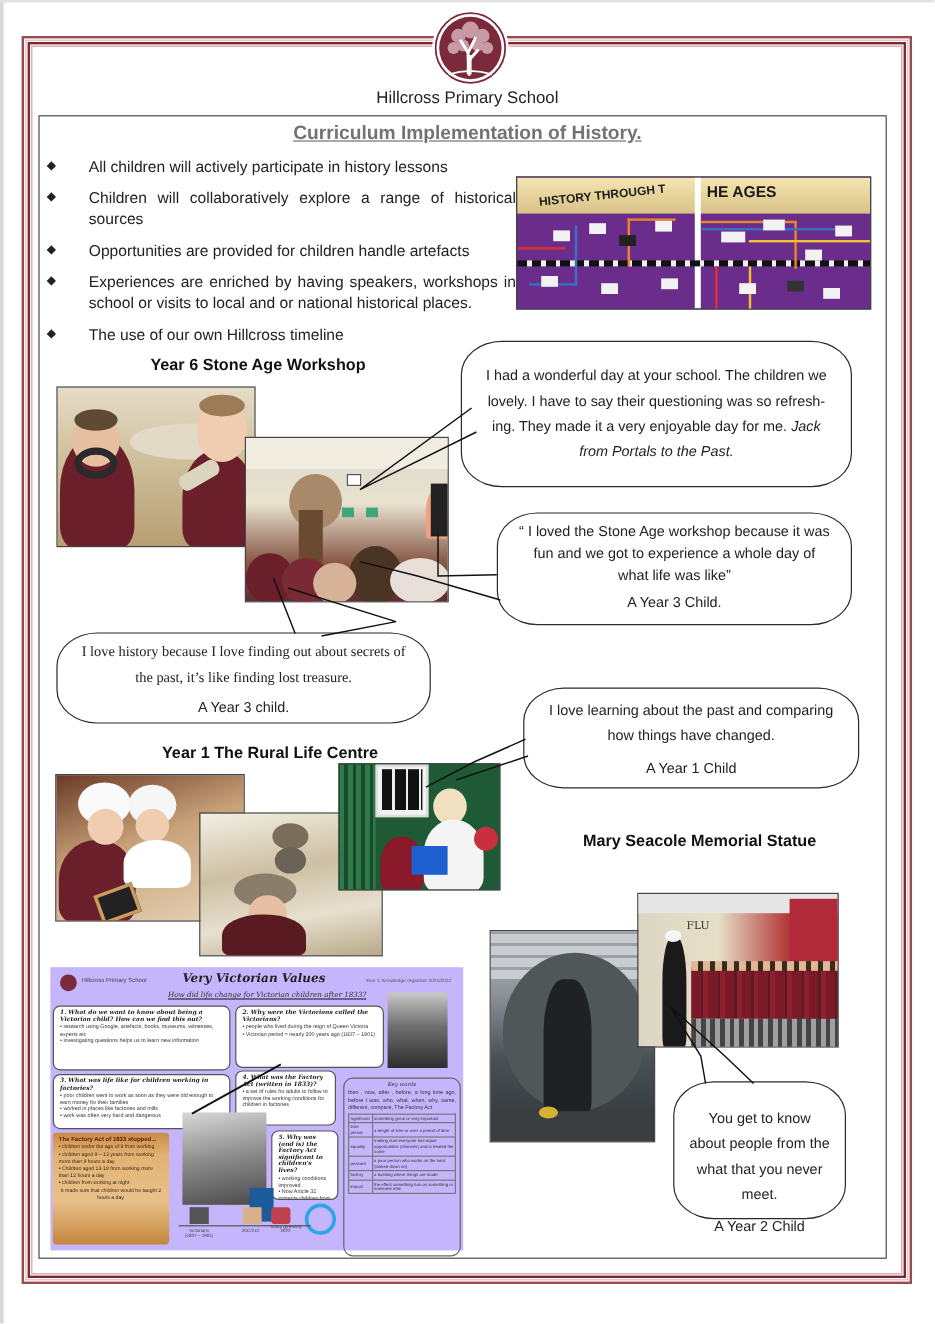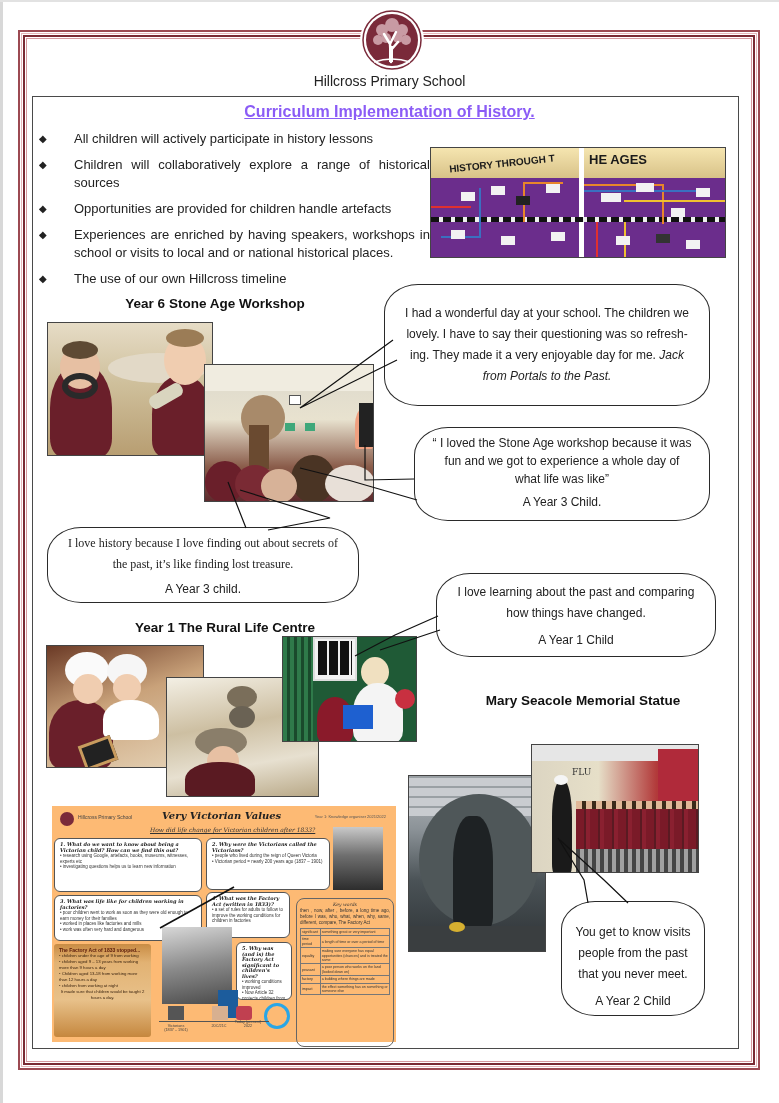--- a/index.html
+++ b/index.html
@@ -16,21 +16,21 @@
   .frame .l3 { position: absolute; inset: 5px; border: 2px solid #7a2a33; }
   .frame .l4 { position: absolute; inset: 8px; border: 1px solid #d69aa0; }
 
   .logo-wrap { position: absolute; left: 360px; top: 8px; width: 64px; height: 64px; background: #fff; border-radius: 50%; padding: 2px; }
   .logo { width: 60px; height: 60px; }
 
   .school-name { position: absolute; left: 0; width: 779px; top: 73px; text-align: center; font-size: 14px; color: #222; }
 
   .content-box { position: absolute; left: 32px; top: 96px; width: 707px; height: 953px; border: 1.5px solid #4a4a4a; }
 
-  .title { position: absolute; left: 0; width: 779px; top: 103px; text-align: center; font-size: 16px; font-weight: bold; text-decoration: underline; color: #8b5cf6; }
+  .title { position: absolute; left: 0; width: 779px; top: 103px; text-align: center; font-size: 16px; font-weight: bold; text-decoration: underline; color: #737373; }
 
   .bullets { position: absolute; left: 38px; top: 130px; width: 392px; list-style: none; }
   .bullets li { position: relative; padding-left: 36px; font-size: 13px; line-height: 18px; margin-bottom: 8px; text-align: justify; color: #222; }
   .bullets li .diamond { position: absolute; left: 1px; top: 0; font-size: 10px; }
 
   .photo { position: absolute; border: 1.5px solid #444; overflow: hidden; }
 
   
   .timeline-photo { left: 430px; top: 147px; width: 296px; height: 111px; background: #6b2d8c; }
   .timeline-photo .gap { position: absolute; left: 148px; top: 0; width: 5px; height: 100%; background: #fff; }
@@ -68,21 +68,21 @@
   
   .rl1 { left: 46px; top: 645px; width: 158px; height: 123px; background: linear-gradient(160deg,#6b3a26 0%,#c9a27a 45%,#e6d4b8 100%); }
   .rl2 { left: 166px; top: 677px; width: 153px; height: 120px; background: linear-gradient(170deg,#f3efe4 0%,#cdbfa2 40%,#e7e0d0 70%,#b9a988 100%); }
   .rl3 { left: 282px; top: 636px; width: 135px; height: 106px; background: #1f5a36; }
 
   
   .y2-statue { left: 408px; top: 775px; width: 138px; height: 177px; background: linear-gradient(180deg,#b9bcc0 0%,#8c9398 30%,#4a5256 60%,#2e3336 100%); }
   .y2-museum { left: 531px; top: 744px; width: 168px; height: 129px; background: linear-gradient(90deg,#dcd5c2 0%,#e6dfc8 40%,#b23a3a 75%,#8c2a34 100%); }
 
   
-  .poster { position: absolute; left: 52px; top: 806px; width: 344px; height: 236px; background: #fdba74; }
+  .poster { position: absolute; left: 42px; top: 806px; width: 344px; height: 236px; background: #c4b5fd; }
   .poster .hdr-logo { position: absolute; left: 8px; top: 6px; width: 14px; height: 14px; border-radius: 50%; background: #7a2a3a; }
   .poster .hdr-school { position: absolute; left: 26px; top: 8px; font-size: 5px; color: #444; }
   .poster .p-title { position: absolute; left: 110px; top: 4px; font-family: "DejaVu Serif", serif; font-style: italic; font-weight: bold; font-size: 10px; color: #222; }
   .poster .p-sub { position: absolute; left: 98px; top: 20px; font-family: "DejaVu Serif", serif; font-style: italic; font-size: 6px; text-decoration: underline; color: #333; }
   .poster .p-year { position: absolute; right: 10px; top: 8px; font-size: 4px; color: #555; }
   .poster .panel { position: absolute; border: 1px solid #555; border-radius: 6px; background: #fff; font-size: 4.5px; line-height: 5.5px; color: #333; padding: 3px 5px; overflow: hidden; }
   .poster .panel .q { font-family: "DejaVu Serif", serif; font-style: italic; font-size: 5px; font-weight: bold; color: #222; }
   .poster .queen { position: absolute; left: 281px; top: 21px; width: 50px; height: 63px; background: linear-gradient(180deg,#c9c9c9 0%,#6f6f6f 45%,#2d2d2d 100%); }
   .poster .scroll { position: absolute; left: 2px; top: 138px; width: 97px; height: 93px; background: linear-gradient(180deg,#c98c44 0%,#e2b273 20%,#e8c18a 60%,#c5873e 100%); border-radius: 3px; font-size: 4.3px; line-height: 6px; color: #3a2410; padding: 3px 5px; }
   .poster .scroll .s-title { font-weight: bold; color: #5a1a0a; font-size: 5px; }
@@ -269,21 +269,21 @@
   <div style="position:absolute; left:40px; top:22px; font-family:'DejaVu Serif',serif; font-size:9px; color:#333;">FLU</div>
   <div style="position:absolute; left:126px; top:4px; width:42px; height:60px; background:#b02a3a;"></div>
   <div class="child" style="left:20px; top:36px; width:20px; height:92px; background:#1a1a1a; border-radius:40% 40% 10% 10%;"></div>
   <div class="blob" style="left:22px; top:30px; width:14px; height:10px; background:#f5f5f5;"></div>
   <div style="position:absolute; left:44px; top:60px; width:124px; height:44px; background:repeating-linear-gradient(90deg,#7a1a28 0 8px,#5a1a22 8px 10px,#8a2030 10px 14px);"></div>
   <div style="position:absolute; left:44px; top:56px; width:124px; height:8px; background:repeating-linear-gradient(90deg,#e0b898 0 6px,#3a2a1a 6px 10px);"></div>
   <div style="position:absolute; left:44px; top:104px; width:124px; height:24px; background:repeating-linear-gradient(90deg,#444 0 4px,#a0a0a0 4px 8px);"></div>
 </div>
 
 <div class="bubble b-year2">
-  <p style="padding:0 12px;">You get to know visits people from the past that you never meet.</p>
+  <p style="padding:0 12px;">You get to know about people from the what that you never meet.</p>
   <p class="attr" style="margin-top:6px;">A Year 2 Child</p>
 </div>
 
 <div class="poster">
   <div class="hdr-logo"></div>
   <div class="hdr-school">Hillcross Primary School</div>
   <div class="p-title">Very Victorian Values</div>
   <div class="p-sub">How did life change for Victorian children after 1833?</div>
   <div class="p-year">Year 1: Knowledge organiser 2021/2022</div>
 

